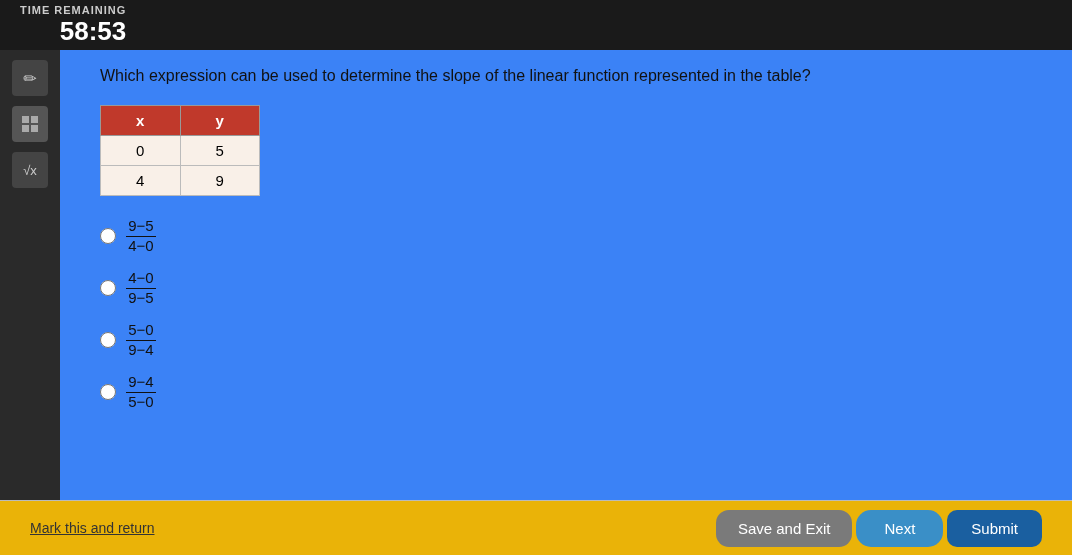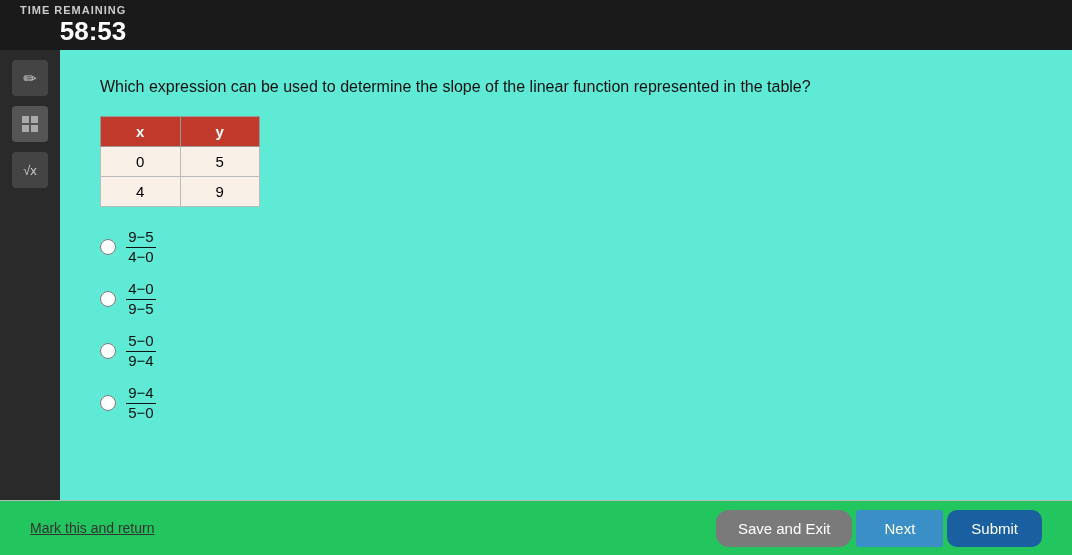--- a/index.html
+++ b/index.html
@@ -110,22 +110,22 @@
       cursor: pointer;
     }
 
     .sidebar-icon.active {
       background: #555;
     }
 
     
     .question-area {
       flex: 1;
-      background: #5eead4;
-      padding: 26px 40px;
+      background: #3b82f6;
+      padding: 15px 40px;
       overflow-y: auto;
     }
 
     .question-text {
       font-size: 16px;
       color: #111;
       margin-bottom: 18px;
       line-height: 1.4;
     }
 
@@ -191,21 +191,21 @@
 
     .fraction .denominator {
       padding-top: 1px;
       text-align: center;
       min-width: 30px;
     }
 
     
     .bottom-bar {
       height: 55px;
-      background: #22c55e;
+      background: #eab308;
       display: flex;
       align-items: center;
       justify-content: space-between;
       padding: 0 30px;
       border-top: 1px solid #bbb;
     }
 
     .mark-return-link {
       color: #333;
       font-size: 14px;
@@ -230,21 +230,21 @@
       border-radius: 13px;
     }
 
     .btn-next {
       background: #3a8fc7;
       color: white;
       border: none;
       padding: 10px 28px;
       font-size: 15px;
       cursor: pointer;
-      border-radius: 3px;
+      border-radius: 15px;
     }
 
     .btn-submit {
       background: #1a5fa0;
       color: white;
       border: none;
       padding: 10px 24px;
       font-size: 15px;
       cursor: pointer;
       border-radius: 10px;

